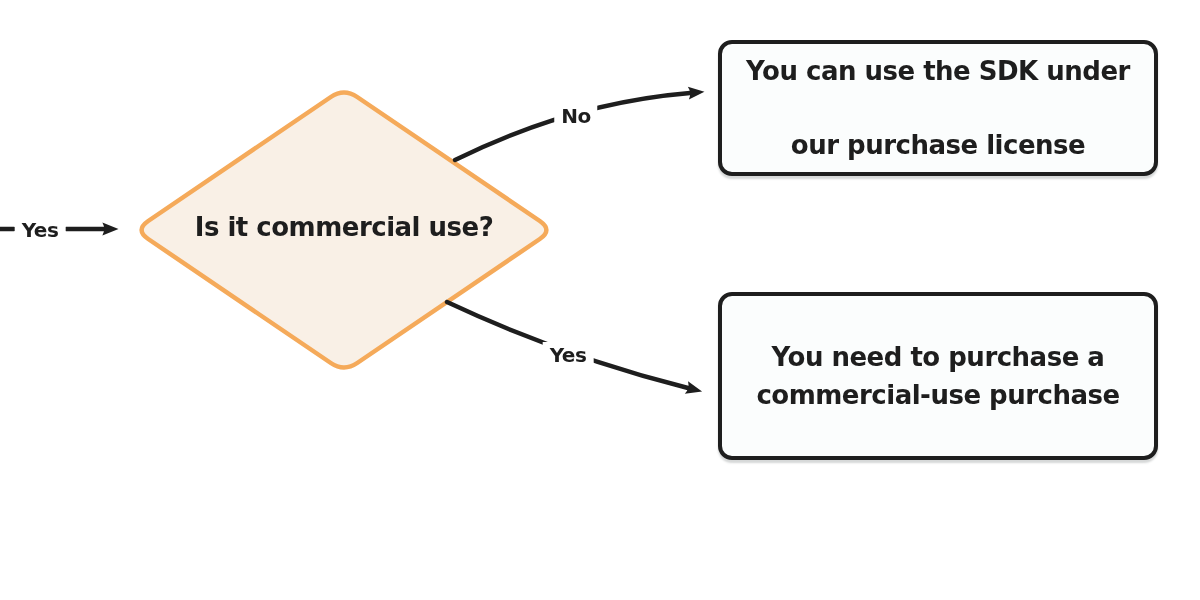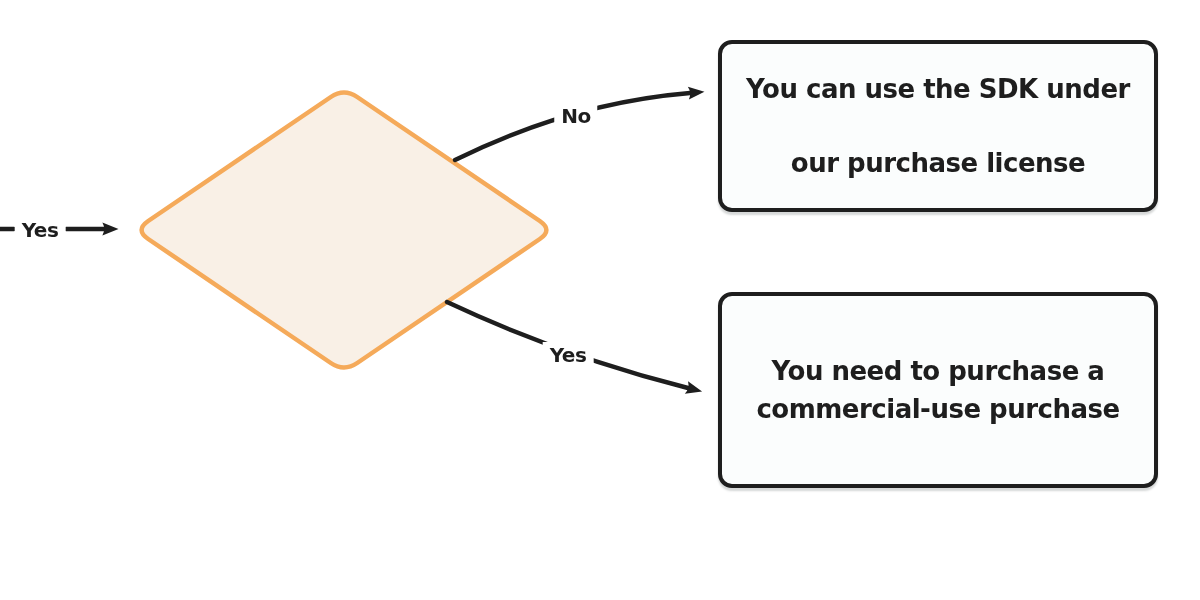--- a/index.html
+++ b/index.html
@@ -51,22 +51,22 @@
     flex-direction: column;
     align-items: center;
     justify-content: center;
     text-align: center;
     font-size: 26px;
     font-weight: bold;
     line-height: 38px;
     letter-spacing: -0.5px;
     box-shadow: 0 3px 2px rgba(90, 100, 100, 0.25);
   }
-  .node-box-top { top: 40px; height: 172px; gap: 36px; }
-  .node-box-bottom { top: 292px; height: 196px; }
+  .node-box-top { top: 40px; height: 136px; gap: 36px; }
+  .node-box-bottom { top: 292px; height: 168px; }
   .decision-label {
     position: absolute;
     left: 160px;
     top: 212px;
     width: 368px;
     text-align: center;
     font-size: 26px;
     font-weight: bold;
     letter-spacing: -0.5px;
   }
@@ -99,20 +99,21 @@
     <path class="edge-path" d="M 0 229 L 14 229"></path>
     <path class="edge-path" d="M 66 229 L 104 229" marker-end="url(#arrowhead)"></path>
 
     <path class="diamond-shape" d="M 148.2 221 L 330.8 97 Q 344 88 357.2 97 L 539.8 221 Q 553 230 539.8 239 L 357.2 363 Q 344 372 330.8 363 L 148.2 239 Q 135 230 148.2 221 Z"></path>
 
     <path class="edge-path" d="M 455 160 Q 570 103 690 93" marker-end="url(#arrowhead)"></path>
 
     <path class="edge-path" d="M 447 302 Q 562 356 688 388" marker-end="url(#arrowhead)"></path>
   </svg>
 
+  <div class="decision-label">Is it commercial use?</div>
 
   <div class="edge-label edge-label-entry">Yes</div>
   <div class="edge-label edge-label-no">No</div>
   <div class="edge-label edge-label-yes">Yes</div>
 
   <div class="node-box node-box-top">
     <span>You can use the SDK under</span>
     <span>our purchase license</span>
   </div>
 

